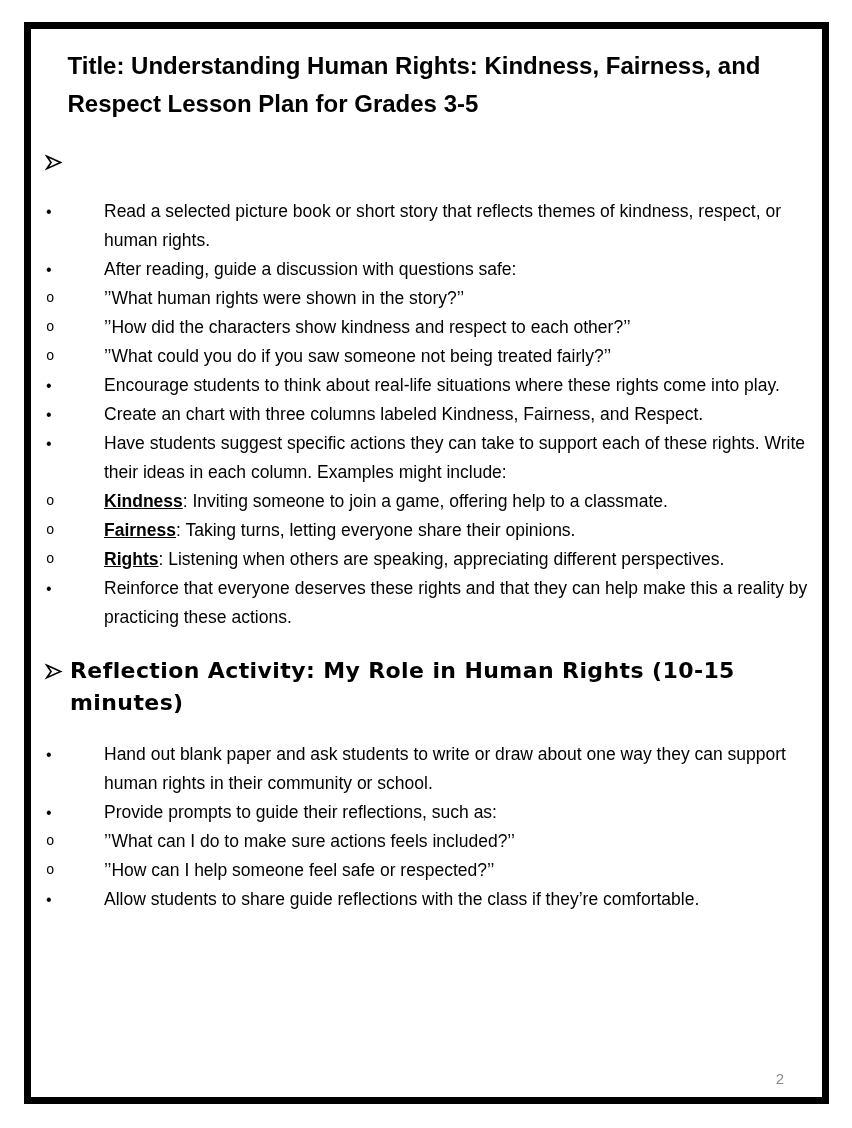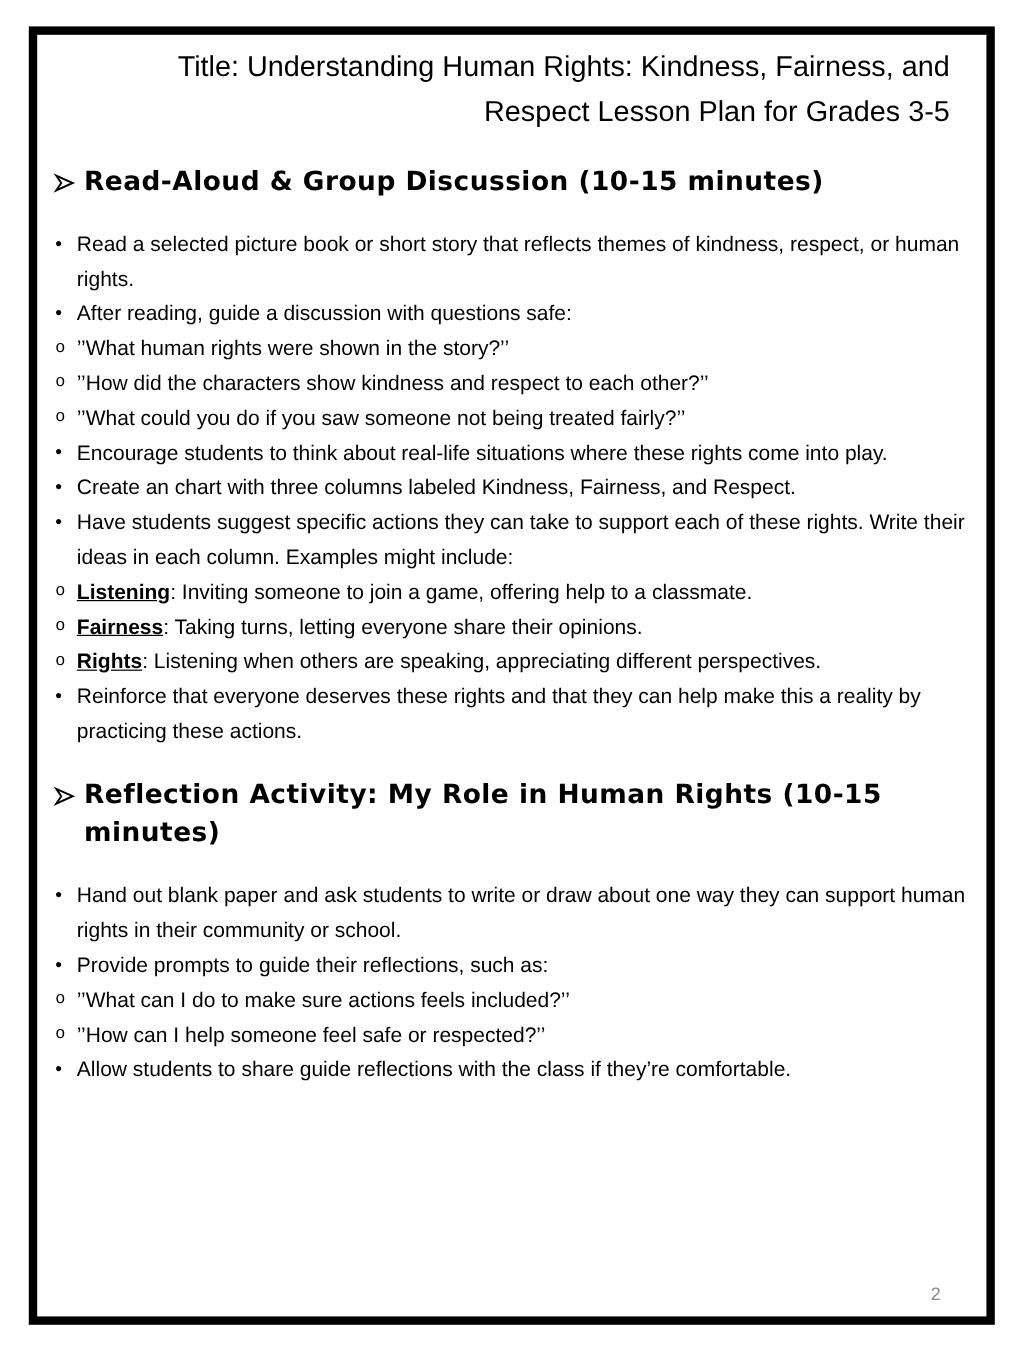--- a/index.html
+++ b/index.html
@@ -26,25 +26,25 @@
     border: 7px solid #000000;
     background: #ffffff;
   }
   .content {
     position: absolute;
     left: 6px;
     top: 4px;
     width: 785px;
   }
   .title {
-    font-weight: normal;
+    font-weight: bold;
     font-size: 24px;
     line-height: 38px;
-    text-align: right;
-    margin: 4px auto 0 auto;
+    text-align: left;
+    margin: 14px auto 0 auto;
     max-width: 724px;
     letter-spacing: 0px;
   }
   .section-heading {
     display: flex;
     align-items: flex-start;
     margin: 23px 0 21px 0;
   }
   .arrow-cell {
     flex: none;
@@ -78,20 +78,21 @@
   .marker.lvl1 {
     font-size: 16px;
   }
   .marker.lvl2 {
     font-family: "Liberation Mono", monospace;
     font-size: 14px;
   }
   .bullet-text {
     flex: 1;
     min-width: 0;
+    margin-left: 40px;
   }
   .lead {
     font-weight: bold;
     text-decoration: underline;
   }
   .page-number {
     position: absolute;
     right: 38px;
     bottom: 9px;
     font-size: 15px;
@@ -104,21 +105,20 @@
 
 <div class="canvas">
   <div class="slide">
     <div class="content">
       <div class="title">Title: Understanding Human Rights: Kindness, Fairness, and Respect Lesson Plan for Grades 3-5</div>
       <div id="sections">
           <div class="section-heading">
             <span class="arrow-cell"><svg width="19" height="19" viewBox="0 0 20 20">
                 <path d="M3 3.5 L17.5 10 L3 16.5 L7.4 10 Z" fill="#ffffff" stroke="#000000" stroke-width="1.7" stroke-linejoin="miter"></path>
               </svg></span>
-            <span class="heading-text">Read-Aloud &amp; Group Discussion (10-15 minutes)</span>
           </div>
           <div class="bullet-item">
             <span class="marker lvl1">•</span>
             <span class="bullet-text">Read a selected picture book or short story that reflects themes of kindness, respect, or human rights.</span>
           </div>
           <div class="bullet-item">
             <span class="marker lvl1">•</span>
             <span class="bullet-text">After reading, guide a discussion with questions safe:</span>
           </div>
           <div class="bullet-item">
@@ -140,21 +140,21 @@
           <div class="bullet-item">
             <span class="marker lvl1">•</span>
             <span class="bullet-text">Create an chart with three columns labeled Kindness, Fairness, and Respect.</span>
           </div>
           <div class="bullet-item">
             <span class="marker lvl1">•</span>
             <span class="bullet-text">Have students suggest specific actions they can take to support each of these rights. Write their ideas in each column. Examples might include:</span>
           </div>
           <div class="bullet-item">
             <span class="marker lvl2">o</span>
-            <span class="bullet-text"><span class="lead">Listening</span><span>: Inviting someone to join a game, offering help to a classmate.</span></span>
+            <span class="bullet-text"><span class="lead">Kindness</span><span>: Inviting someone to join a game, offering help to a classmate.</span></span>
           </div>
           <div class="bullet-item">
             <span class="marker lvl2">o</span>
             <span class="bullet-text"><span class="lead">Fairness</span><span>: Taking turns, letting everyone share their opinions.</span></span>
           </div>
           <div class="bullet-item">
             <span class="marker lvl2">o</span>
             <span class="bullet-text"><span class="lead">Rights</span><span>: Listening when others are speaking, appreciating different perspectives.</span></span>
           </div>
           <div class="bullet-item">

